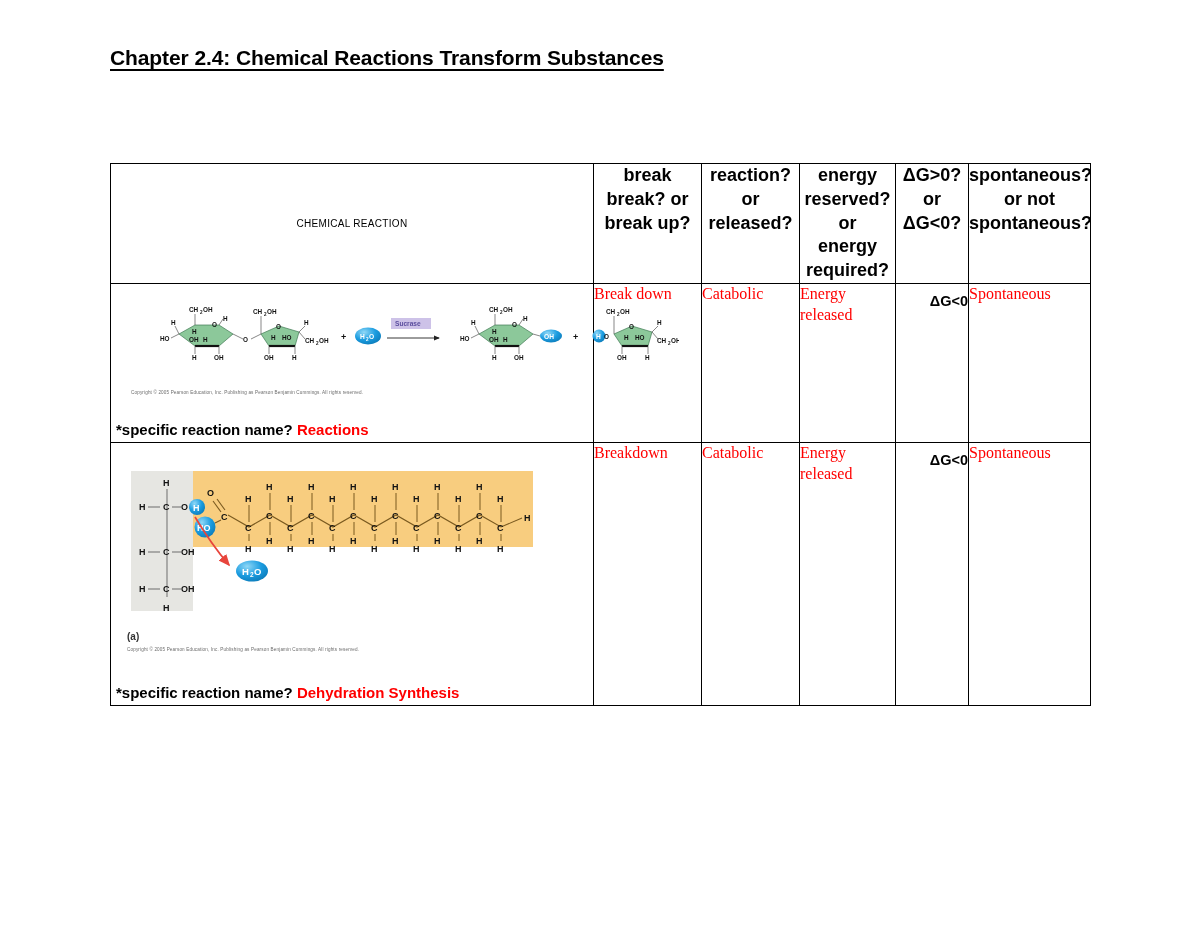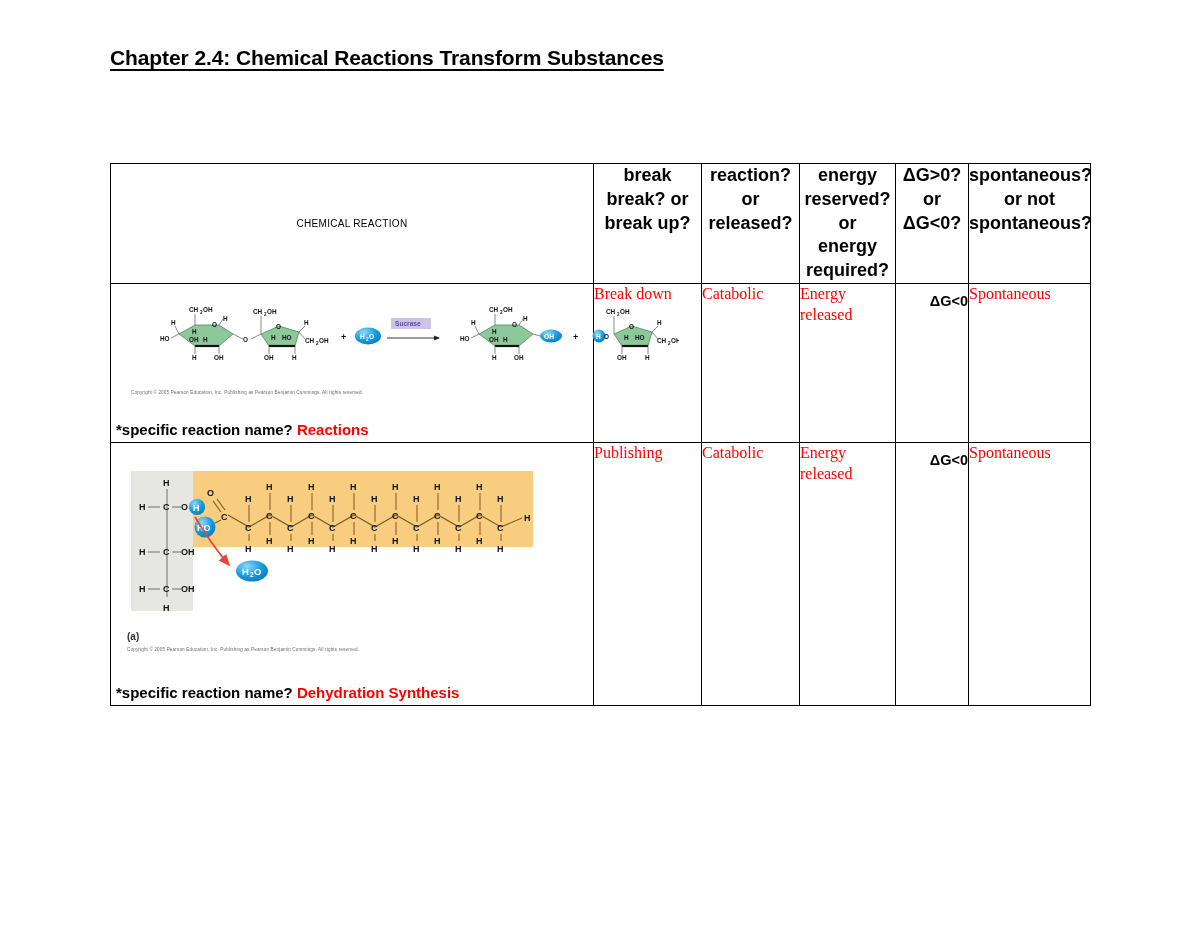--- a/index.html
+++ b/index.html
@@ -401,21 +401,21 @@
             <div class="pa panel-a">(a)</div>
             <div class="cw copyright">Copyright © 2005 Pearson Education, Inc. Publishing as Pearson Benjamin Cummings. All rights reserved.</div>
           </div>
 
           <div class="namerow">
             <span>*specific reaction name?</span>
             <span class="ansname">Dehydration Synthesis</span>
           </div>
         </div>
       </td>
-      <td class="ans">Publishing</td>
+      <td class="ans">Breakdown</td>
       <td class="ans">Catabolic</td>
       <td class="ans">Energy released</td>
       <td class="ans dg">ΔG&lt;0</td>
       <td class="ans">Spontaneous</td>
     </tr>
   </tbody>
     </table>
 
 </div>
 

